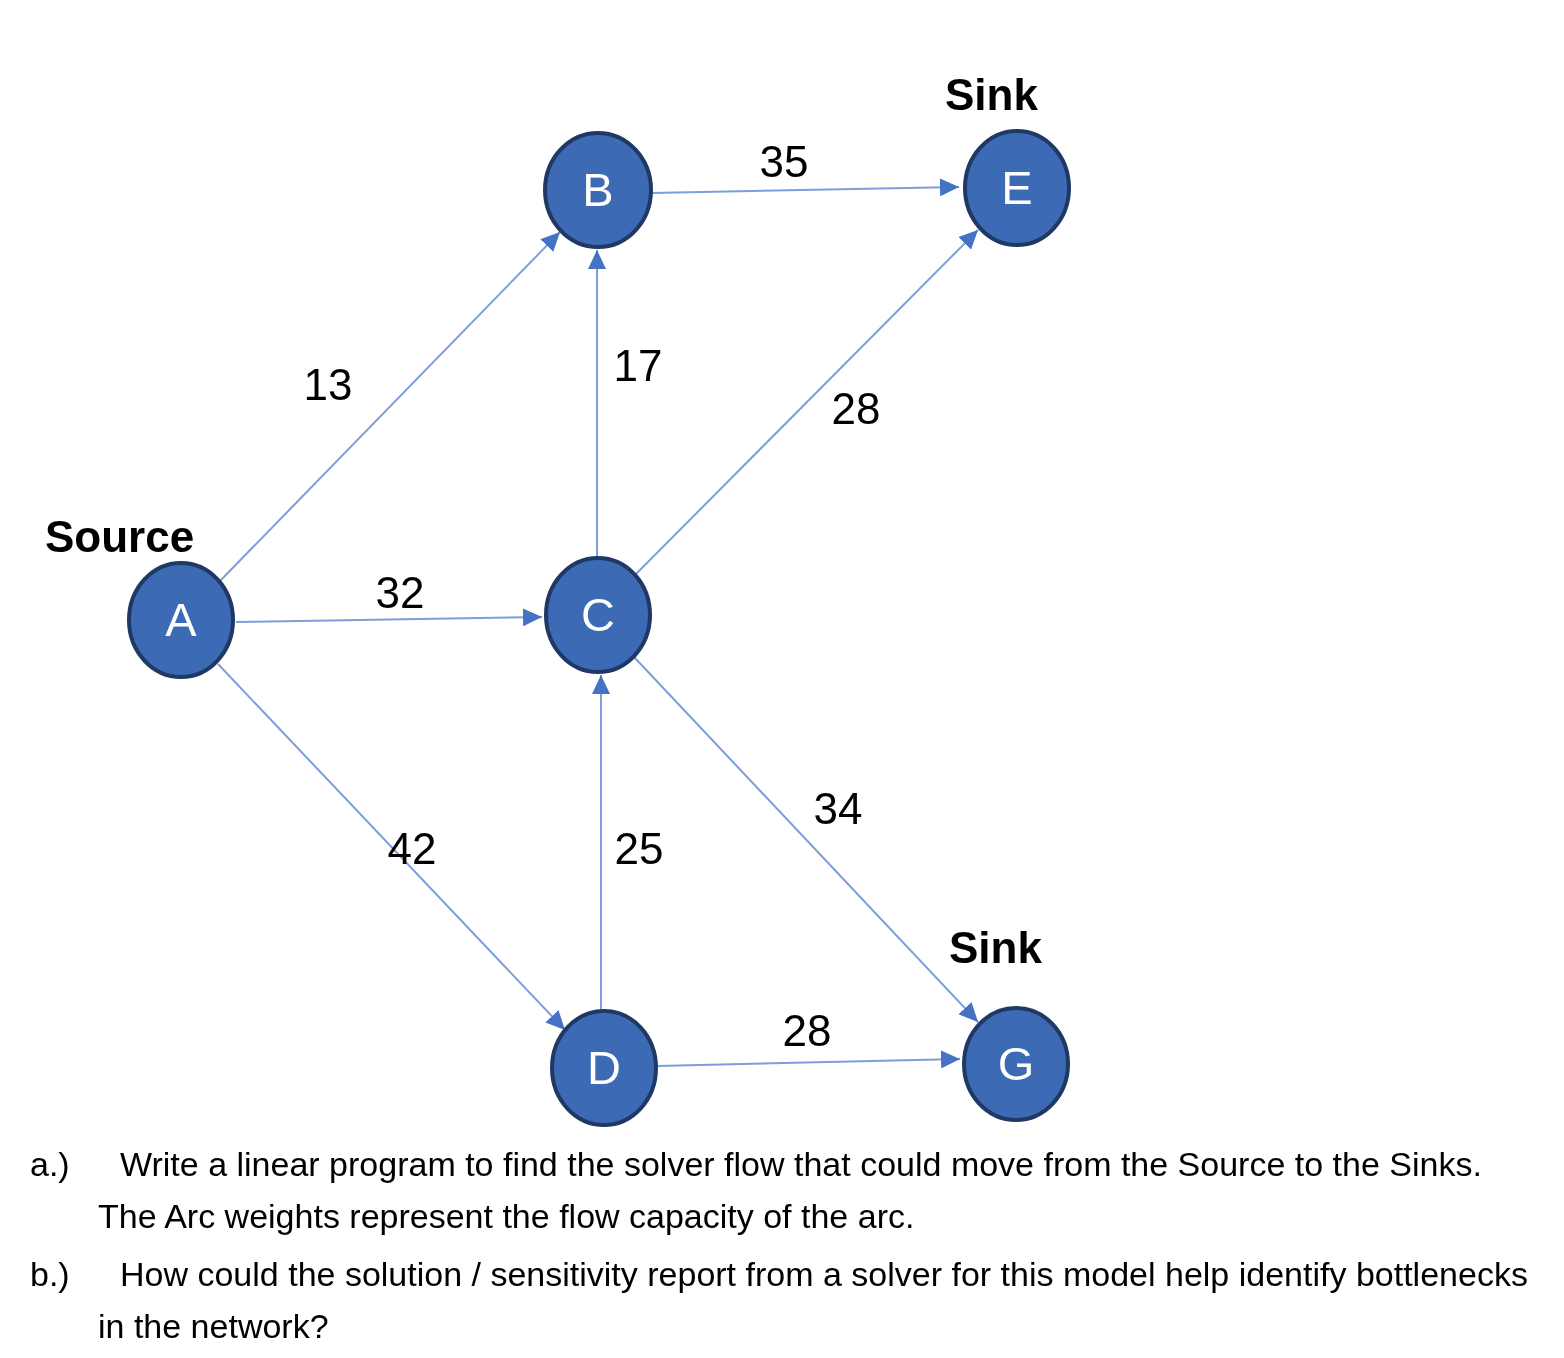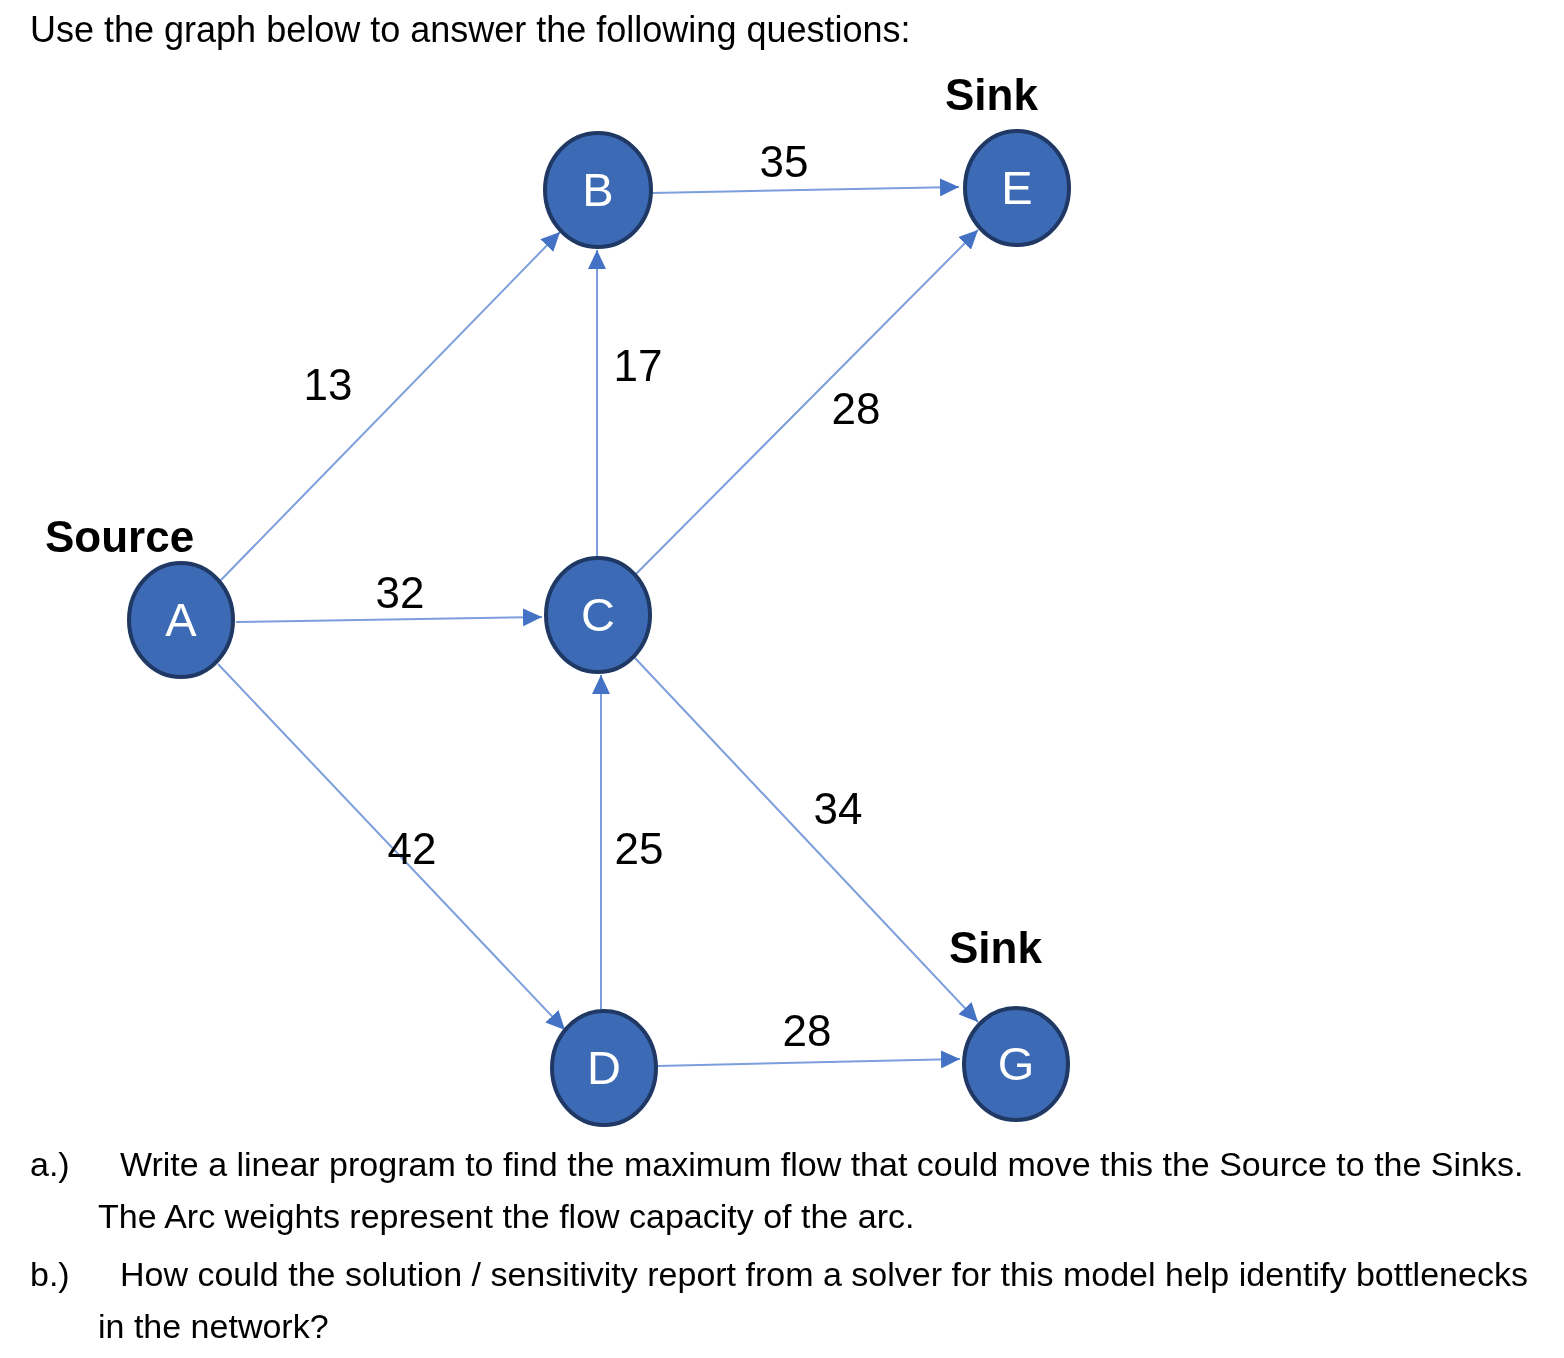--- a/index.html
+++ b/index.html
@@ -76,21 +76,20 @@
   }
   .q-text{
     text-indent:22px;
   }
 </style>
 </head>
 <body>
 
 <div class="page">
 
-  <div class="title">Use the graph below to answer the following questions:</div>
 
   <svg class="diagram" width="1564" height="1130" viewBox="0 0 1564 1130">
     <defs>
       <marker id="arrowhead" markerWidth="10" markerHeight="9" refX="9.5" refY="4.5" orient="auto" markerUnits="strokeWidth">
         <path d="M0,0 L9.5,4.5 L0,9 Z" class="arrow-fill" fill="#4472C4"></path>
       </marker>
     </defs>
     <g id="edges-layer">
         <line x1="220" y1="581" x2="560" y2="232" class="edge" marker-end="url(#arrowhead)"></line>
         <line x1="236" y1="622" x2="542" y2="617" class="edge" marker-end="url(#arrowhead)"></line>
@@ -128,21 +127,21 @@
         <ellipse cx="1017" cy="188" rx="52" ry="57" class="node"></ellipse>
         <text x="1017" y="204" class="node-label">E</text>
         <ellipse cx="1016" cy="1064" rx="52" ry="56" class="node"></ellipse>
         <text x="1016" y="1080" class="node-label">G</text>
       </g>
   </svg>
 
   <div class="questions">
     <div class="q-item">
       <span class="q-marker">a.)</span>
-      <div class="q-text">Write a linear program to find the maximum flow that could move this the Source to the Sinks. The Arc weights represent the flow capacity of the arc.</div>
+      <div class="q-text">Write a linear program to find the solver flow that could move from the Source to the Sinks. The Arc weights represent the flow capacity of the arc.</div>
     </div>
     <div class="q-item">
       <span class="q-marker">b.)</span>
       <div class="q-text">How could the solution / sensitivity report from a solver for this model help identify bottlenecks in the network?</div>
     </div>
   </div>
 
 </div>
 
 </body></html>

